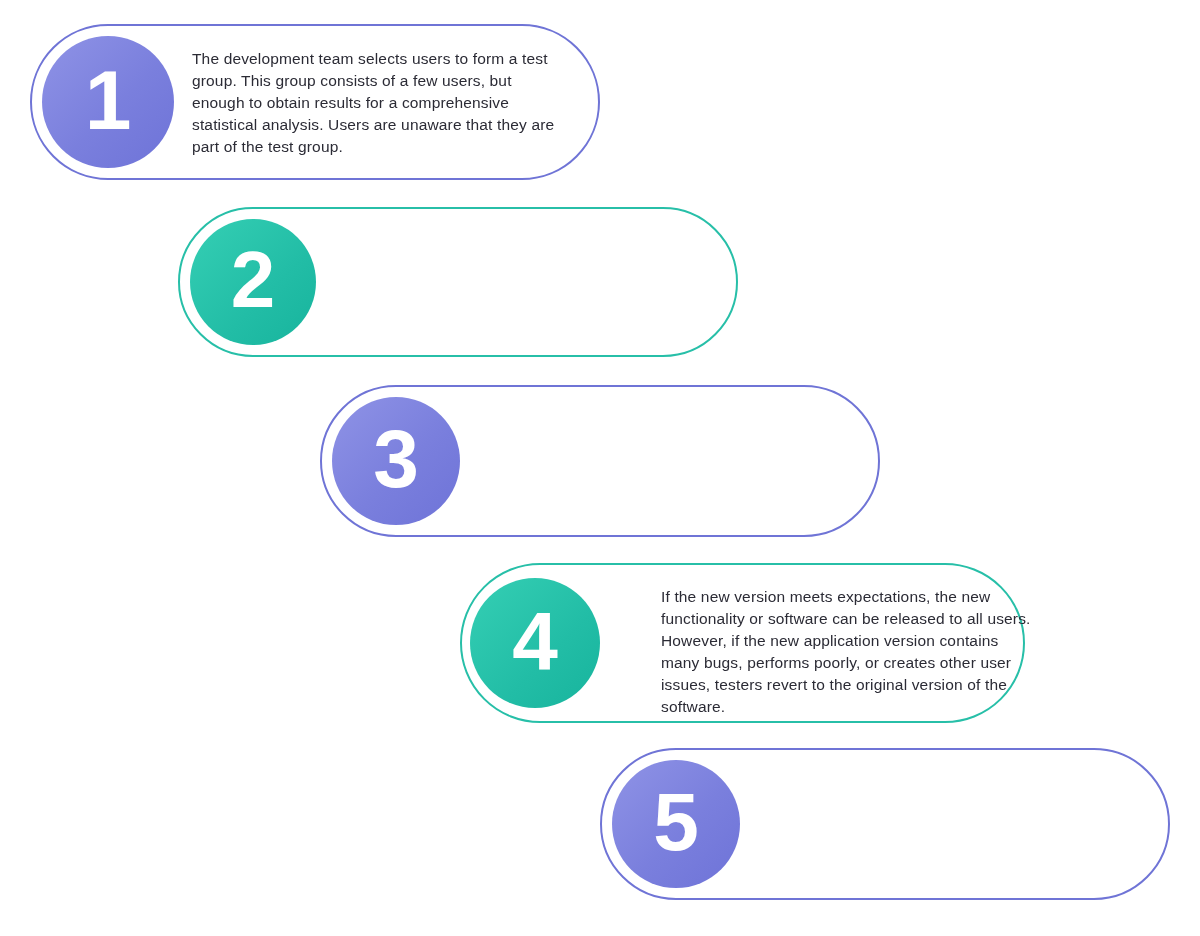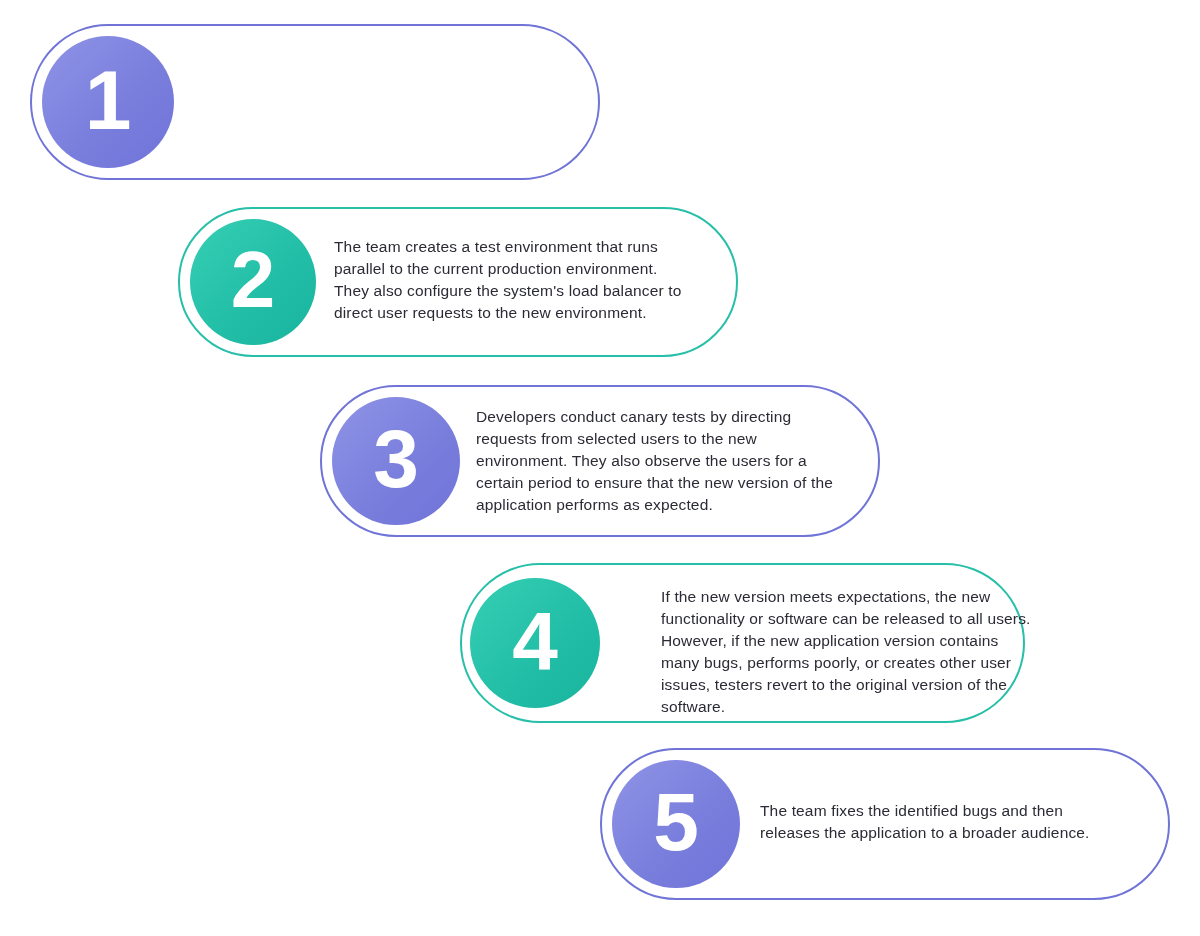--- a/index.html
+++ b/index.html
@@ -117,38 +117,36 @@
 </style>
 </head>
 <body>
 
 <div class="canvas">
 
   <div class="step" id="step-1"></div>
   <div class="badge" id="badge-1">
     <span>1</span>
   </div>
+  <div class="step-text" id="text-1">The development team selects users to form a test group. This group consists of a few users, but enough to obtain results for a comprehensive statistical analysis. Users are unaware that they are part of the test group.</div>
 
   <div class="step" id="step-2"></div>
   <div class="badge" id="badge-2">
     <span>2</span>
   </div>
-  <div class="step-text" id="text-2">The team creates a test environment that runs parallel to the current production environment. They also configure the system's load balancer to direct user requests to the new environment.</div>
 
   <div class="step" id="step-3"></div>
   <div class="badge" id="badge-3">
     <span>3</span>
   </div>
-  <div class="step-text" id="text-3">Developers conduct canary tests by directing requests from selected users to the new environment. They also observe the users for a certain period to ensure that the new version of the application performs as expected.</div>
 
   <div class="step" id="step-4"></div>
   <div class="badge" id="badge-4">
     <span>4</span>
   </div>
   <div class="step-text" id="text-4"> If the new version meets expectations, the new functionality or software can be released to all users. However, if the new application version contains many bugs, performs poorly, or creates other user issues, testers revert to the original version of the software.</div>
 
   <div class="step" id="step-5"></div>
   <div class="badge" id="badge-5">
     <span>5</span>
   </div>
-  <div class="step-text" id="text-5">The team fixes the identified bugs and then releases the application to a broader audience.</div>
 
 </div>
 
 </body></html>

